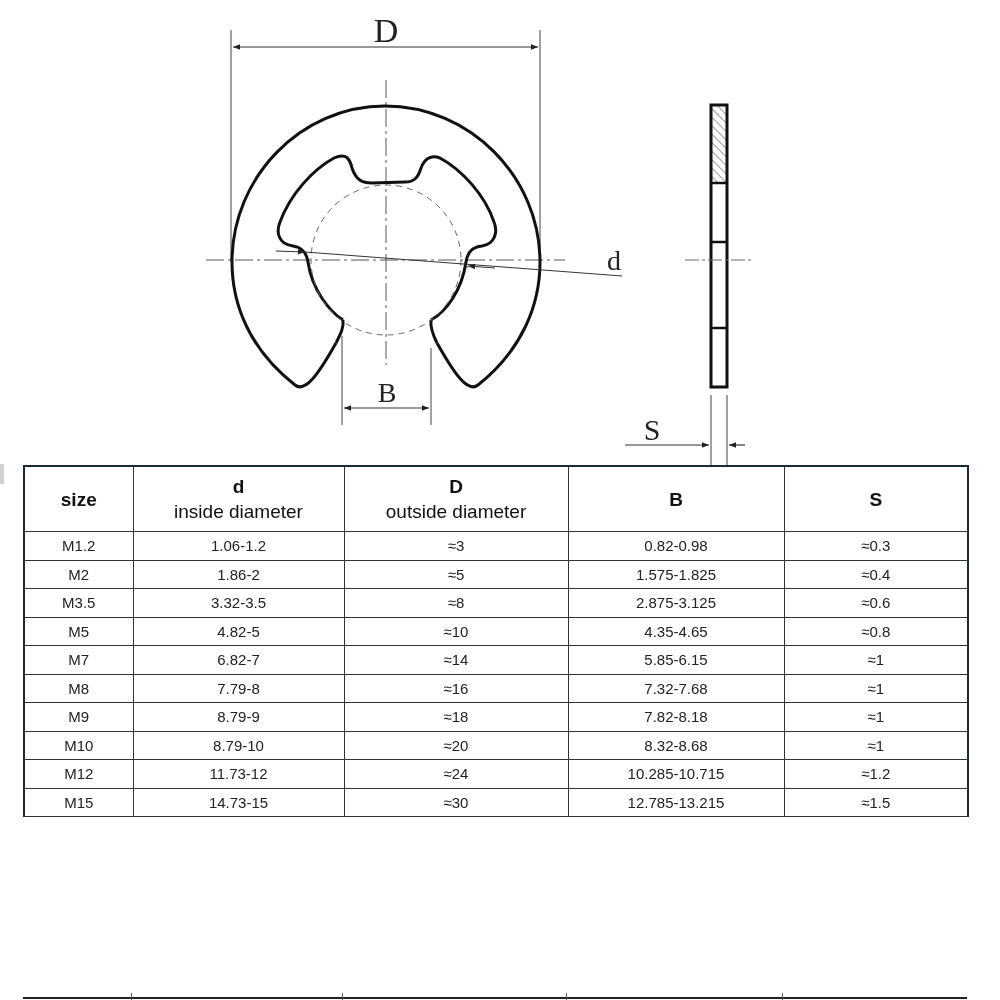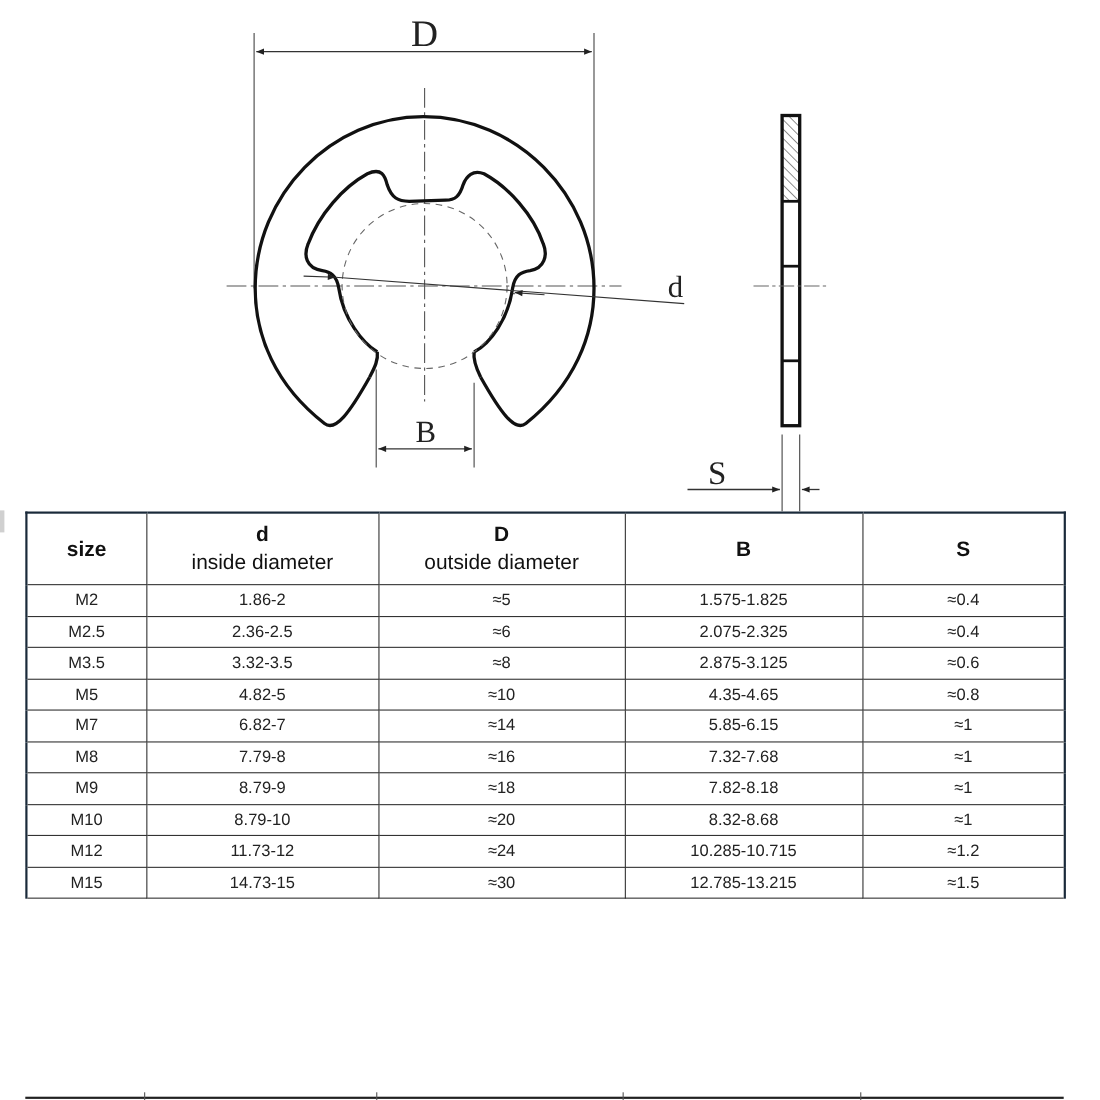--- a/index.html
+++ b/index.html
@@ -101,31 +101,31 @@
     <tr>
       <th class="single"><span>size</span></th>
       <th><span class="sym">d</span><span>inside diameter</span></th>
       <th><span class="sym">D</span><span>outside diameter</span></th>
       <th class="single"><span>B</span></th>
       <th class="single"><span>S</span></th>
     </tr>
   </thead>
   <tbody id="tbody">
       <tr>
+        <td>M1.2</td>
+        <td>1.06-1.2</td>
+        <td>≈3</td>
+        <td>0.82-0.98</td>
+        <td>≈0.3</td>
+      </tr>
+      <tr>
         <td>M2</td>
         <td>1.86-2</td>
         <td>≈5</td>
         <td>1.575-1.825</td>
-        <td>≈0.4</td>
-      </tr>
-      <tr>
-        <td>M2.5</td>
-        <td>2.36-2.5</td>
-        <td>≈6</td>
-        <td>2.075-2.325</td>
         <td>≈0.4</td>
       </tr>
       <tr>
         <td>M3.5</td>
         <td>3.32-3.5</td>
         <td>≈8</td>
         <td>2.875-3.125</td>
         <td>≈0.6</td>
       </tr>
       <tr>

